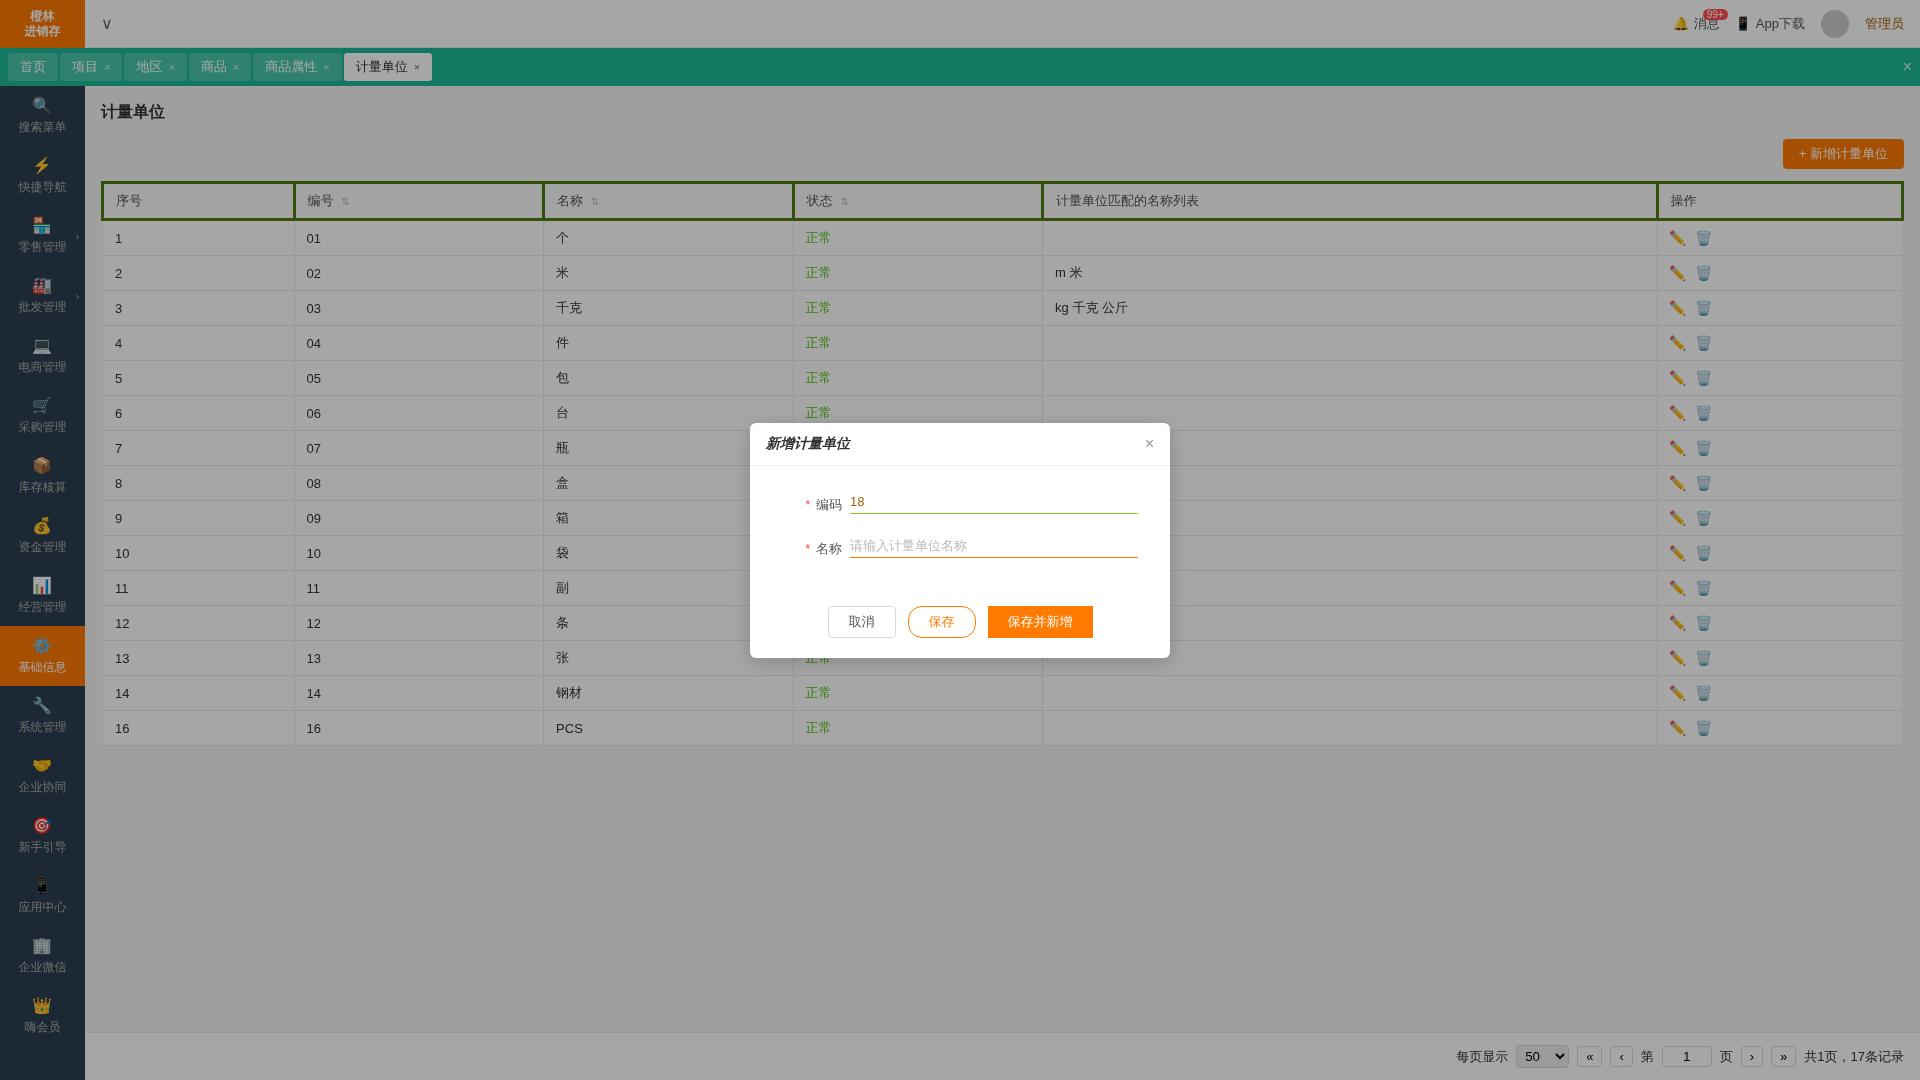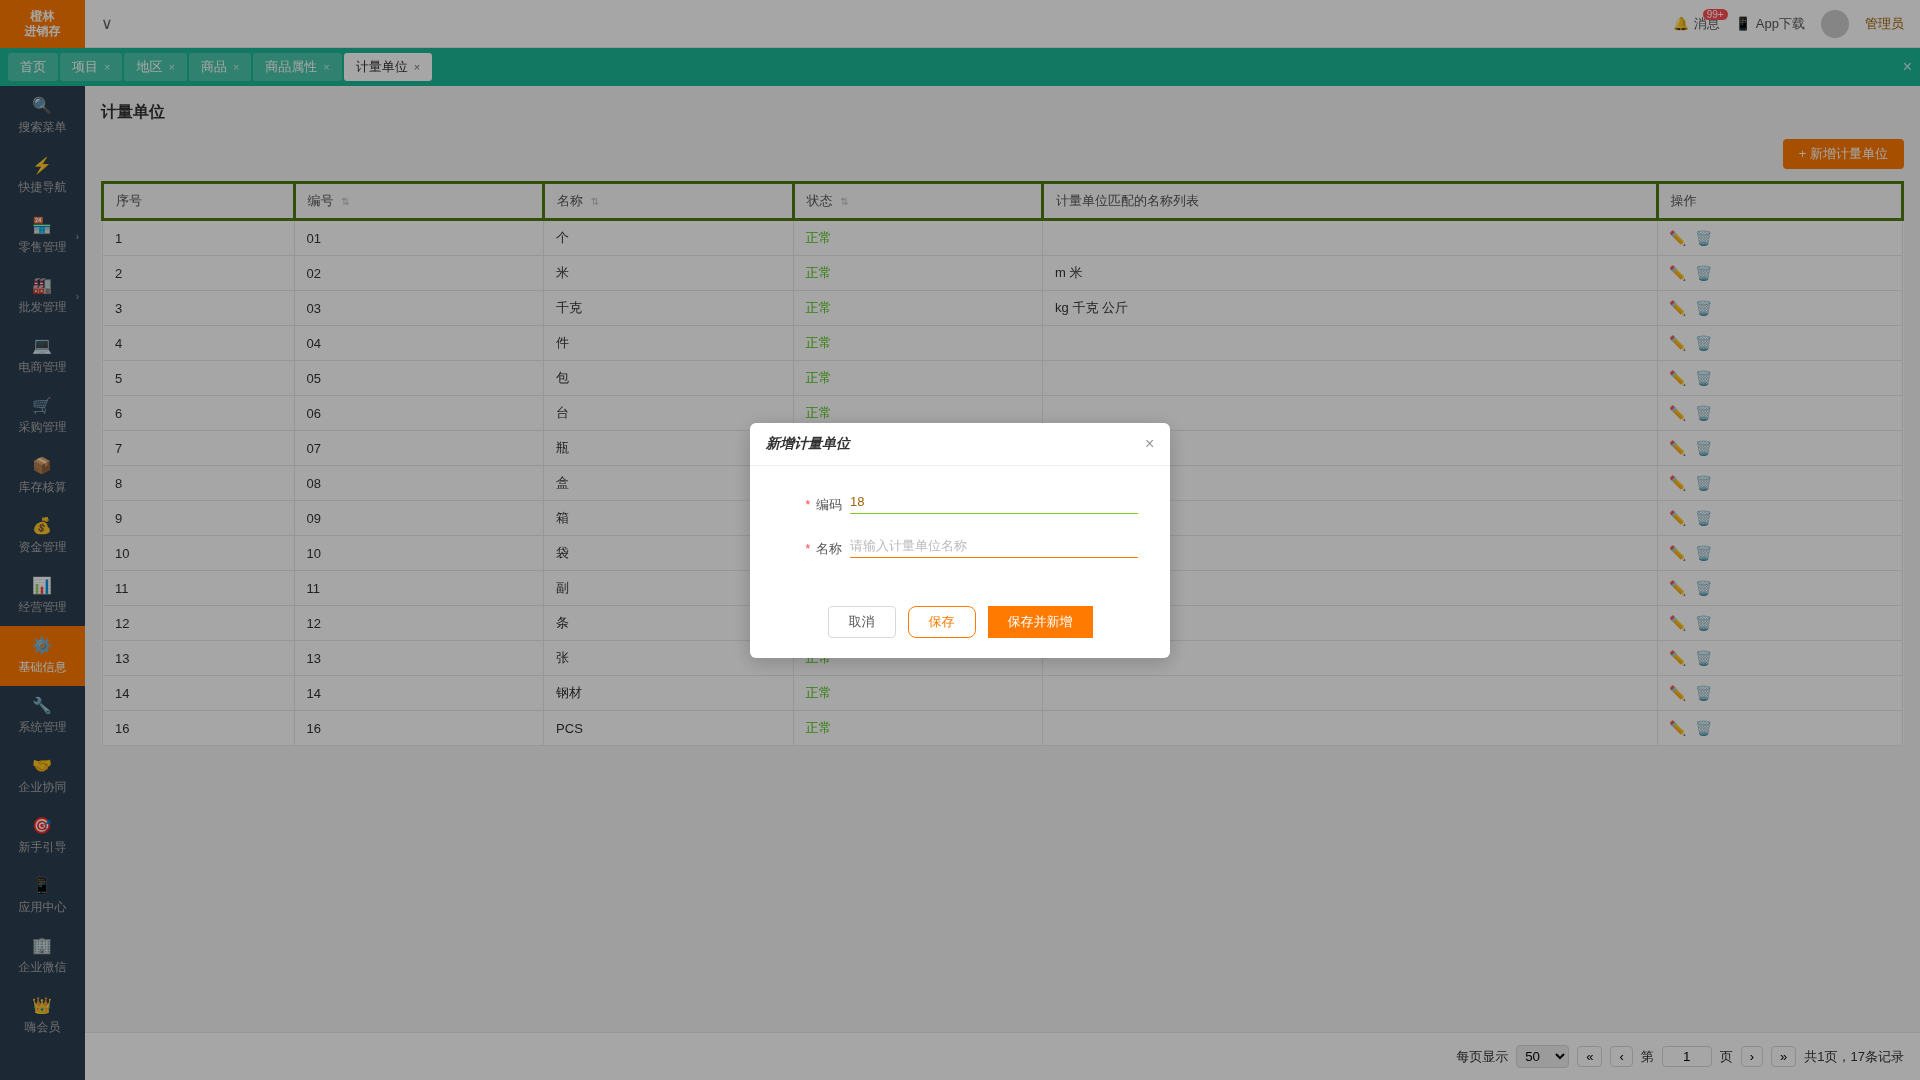--- a/index.html
+++ b/index.html
@@ -132,21 +132,21 @@
     .form-input::placeholder { color: #bbb; }
     .modal-footer {
       display: flex; justify-content: center; gap: 12px;
       padding: 12px 16px 20px;
     }
     .btn-cancel {
       padding: 6px 20px; border: 1px solid #d9d9d9; border-radius: 4px;
       background: #fff; cursor: pointer; font-size: 13px; color: #555;
     }
     .btn-save {
-      padding: 6px 20px; border: 1px solid #ff7a00; border-radius: 8px;
+      padding: 6px 20px; border: 1px solid #ff7a00; border-radius: 14px;
       background: #fff; cursor: pointer; font-size: 13px; color: #ff7a00;
     }
     .btn-save-new {
       padding: 6px 20px; border: none; border-radius: 0;
       background: #ff7a00; cursor: pointer; font-size: 13px; color: #fff;
     }
   </style>
 </head>
 <body>
 

